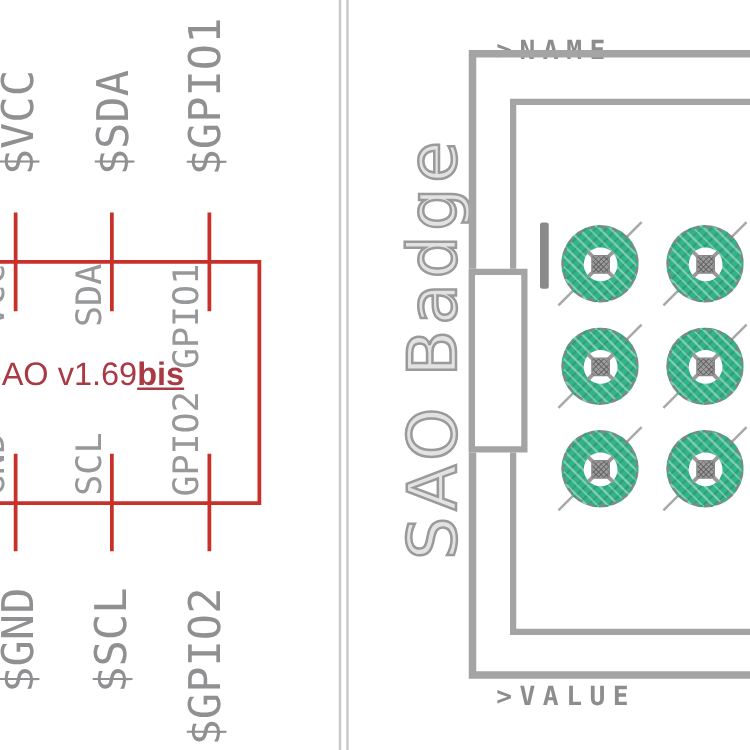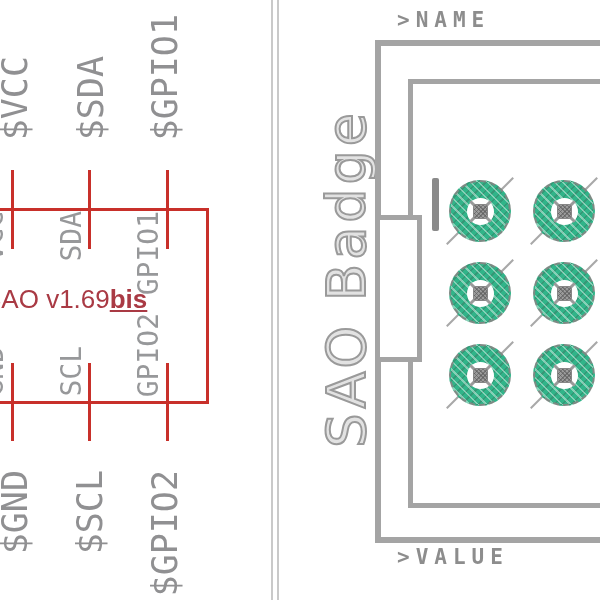--- a/index.html
+++ b/index.html
@@ -88,21 +88,21 @@
     <div class="vt netlabel" style="left:152px; top:470px;">$GPIO2</div>
   </div>
 
   <div class="divider" style="left:271px;"></div>
   <div class="divider" style="left:277px;"></div>
 
   <div>
 
     <div class="vt badge-title" style="left:324px; bottom:152px;">SAO Badge</div>
 
-    <div class="ph-label" style="left:397px; top:8px;">&gt;NAME</div>
+    <div class="ph-label" style="left:397px; top:28px;">&gt;NAME</div>
 
     <div class="fp-outline" style="left:375px; top:40px; width:265px; height:503px;"></div>
     <div class="fp-outline fp-inner" style="left:408px; top:79px; width:235px; height:429px;"></div>
     <div class="fp-tab" style="left:375px; top:215px; width:47px; height:147px;"></div>
 
     <div class="fp-marker" style="left:432px; top:178px; width:7px; height:53px;"></div>
 
     <div class="pad" style="left:480px; top:211px;">
       <div class="pad-diag"></div>
       <div class="pad-ring"></div>

